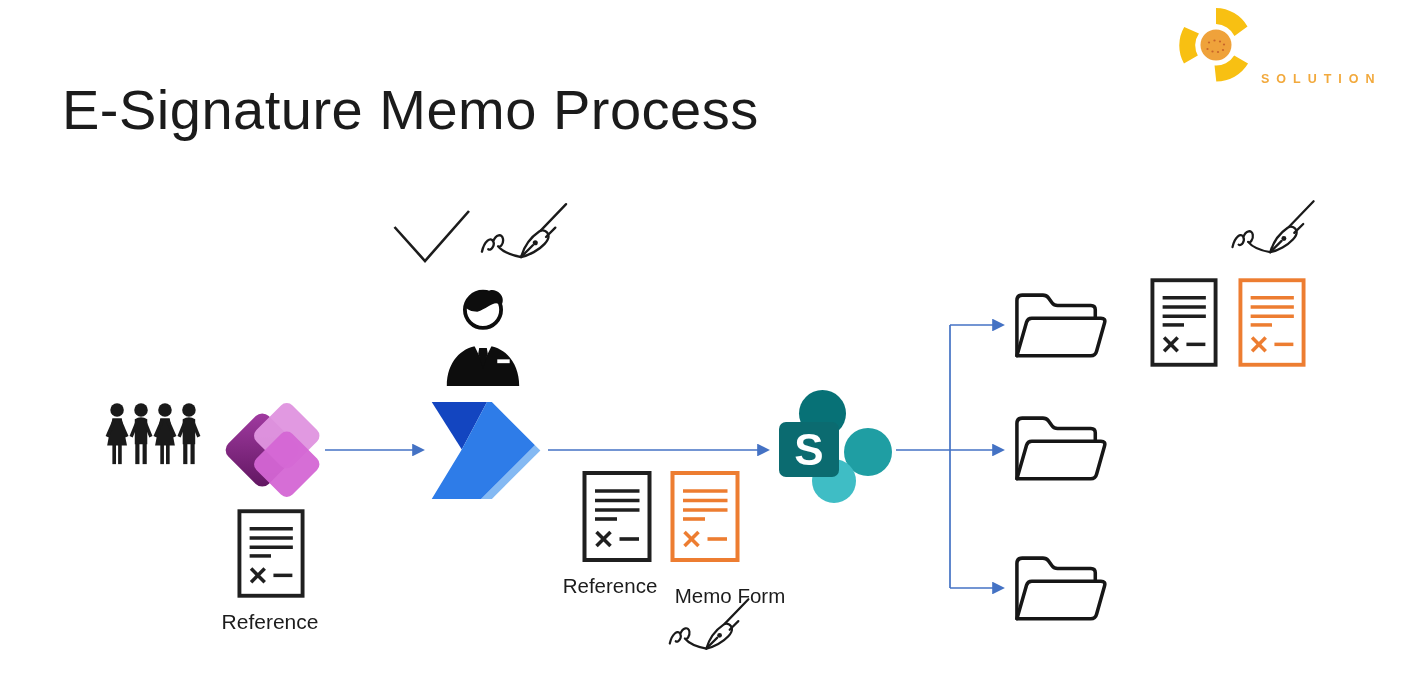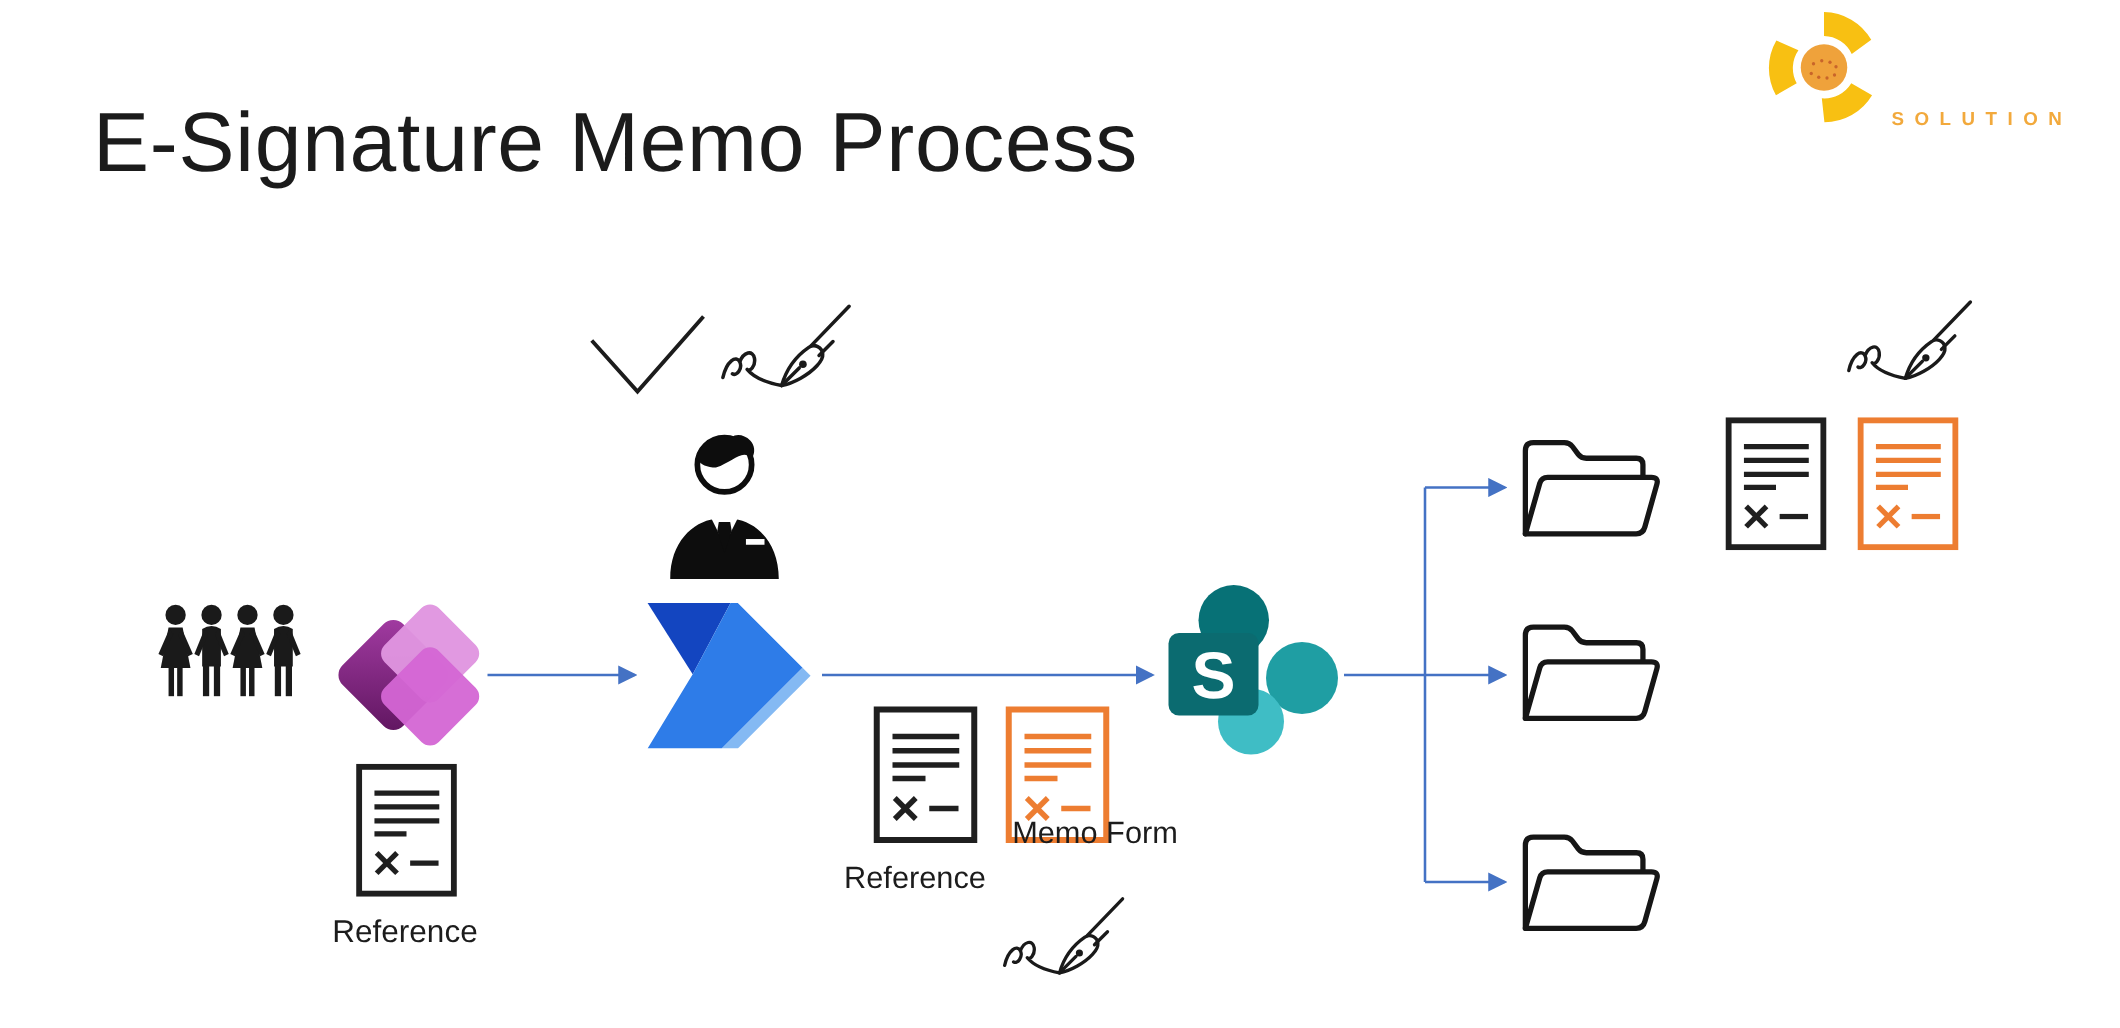--- a/index.html
+++ b/index.html
@@ -3,21 +3,21 @@
 <meta charset="utf-8">
 <style>
   html,body{margin:0;padding:0;background:#fff;}
   .canvas{
     position:relative;width:1413px;height:685px;background:#ffffff;
     font-family:"Liberation Sans",sans-serif;overflow:hidden;
   }
   .abs{position:absolute;}
   
   .page-title{
-    left:62px;top:62px;font-size:56px;font-weight:300;color:#1b1b1b;
+    left:62px;top:77px;font-size:56px;font-weight:300;color:#1b1b1b;
     letter-spacing:0.5px;white-space:nowrap;
   }
   .icon-label{
     text-align:center;font-size:21px;color:#1c1c1c;width:140px;white-space:nowrap;
   }
   .lbl-sm{font-size:20.5px;}
   
   .brand-name{
     left:1258px;top:18px;font-size:31px;font-weight:bold;
     color:var(--brand-text,#3e3e3e);letter-spacing:1.5px;
@@ -191,21 +191,21 @@
     <rect class="doc-stroke" x="2.5" y="2.5" width="65" height="87"></rect>
     <line class="doc-line" x1="13" y1="20.5" x2="57.5" y2="20.5"></line>
     <line class="doc-line" x1="13" y1="30" x2="57.5" y2="30"></line>
     <line class="doc-line" x1="13" y1="39.5" x2="57.5" y2="39.5"></line>
     <line class="doc-line" x1="13" y1="48.5" x2="35" y2="48.5"></line>
     <line class="doc-line" x1="14.5" y1="61.5" x2="28.5" y2="75.5"></line>
     <line class="doc-line" x1="28.5" y1="61.5" x2="14.5" y2="75.5"></line>
     <line class="doc-line" x1="37.5" y1="68.5" x2="57" y2="68.5"></line>
   </svg>
   <div class="abs icon-label lbl-sm" style="left:540px;top:574px;">Reference</div>
-  <div class="abs icon-label lbl-sm" style="left:660px;top:544px;">Memo Form</div>
+  <div class="abs icon-label lbl-sm" style="left:660px;top:584px;">Memo Form</div>
 
   <svg class="abs" style="left:666px;top:596px;" width="88" height="64" viewBox="0 0 92 70">
     <path class="ink" d="M2,52 C4.5,41 11,36.5 13.5,41.5 C15.5,45.5 11.5,51.5 8.5,49.5 M13.5,41.5 C16,34.5 22.5,33 23.5,39 C24.3,44 20.5,48.5 18.5,46.5 C23,52 31,55.5 42,57.5"></path>
     <path class="ink" style="fill:#fff" d="M42,57.5 C45,47 51,38 60.5,31.5 C64.5,28.8 69.5,31.2 70,36 C70.5,40.5 64,47.5 55,52.5 C50.5,55 46,56.8 42,57.5 Z"></path>
     <line class="ink" x1="42" y1="57.5" x2="54" y2="45.5"></line>
     <circle class="ink-fill" cx="56.5" cy="43" r="2.6"></circle>
     <path class="ink" d="M62,30.5 L88,3.5 M67.5,37 L77,27.5"></path>
   </svg>
 
   <svg class="abs" style="left:774px;top:388px;" width="122" height="118" viewBox="0 0 122 118">

